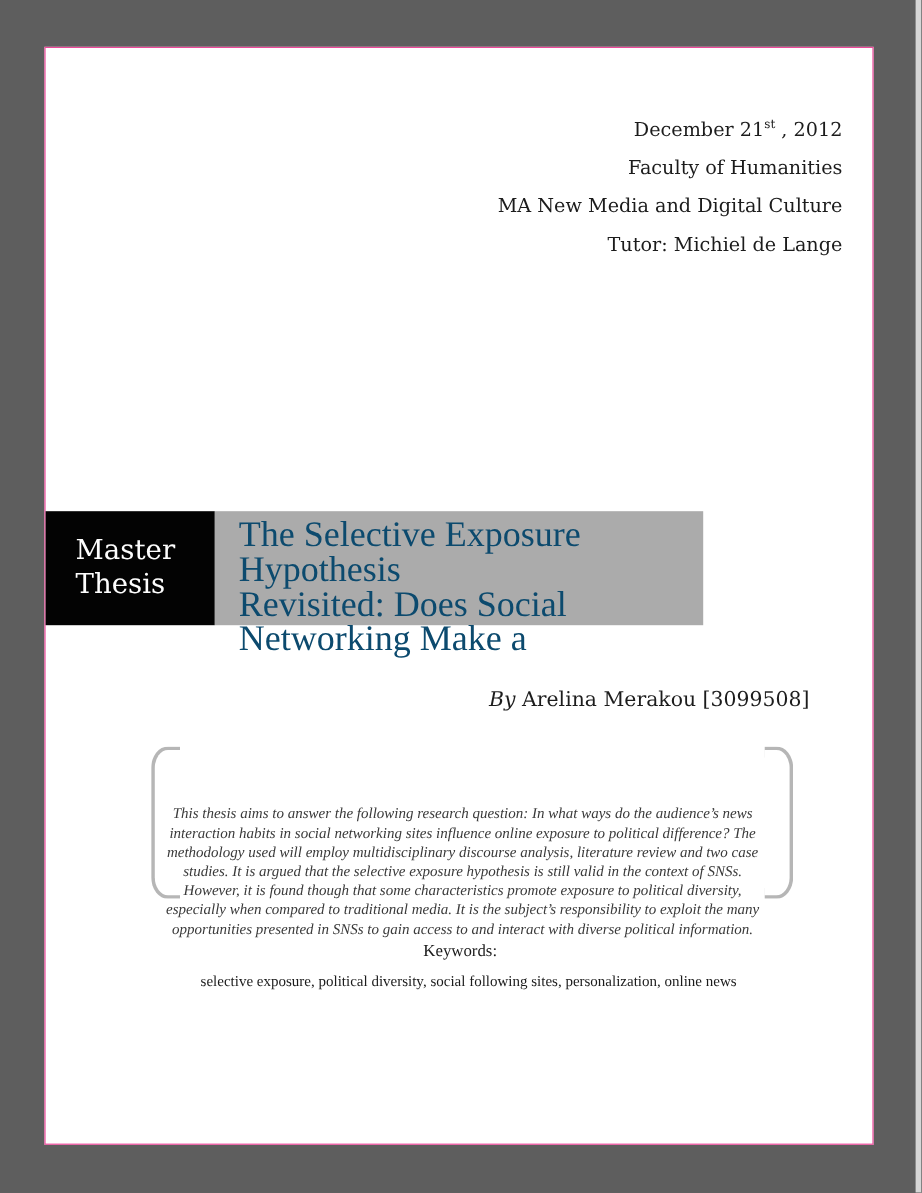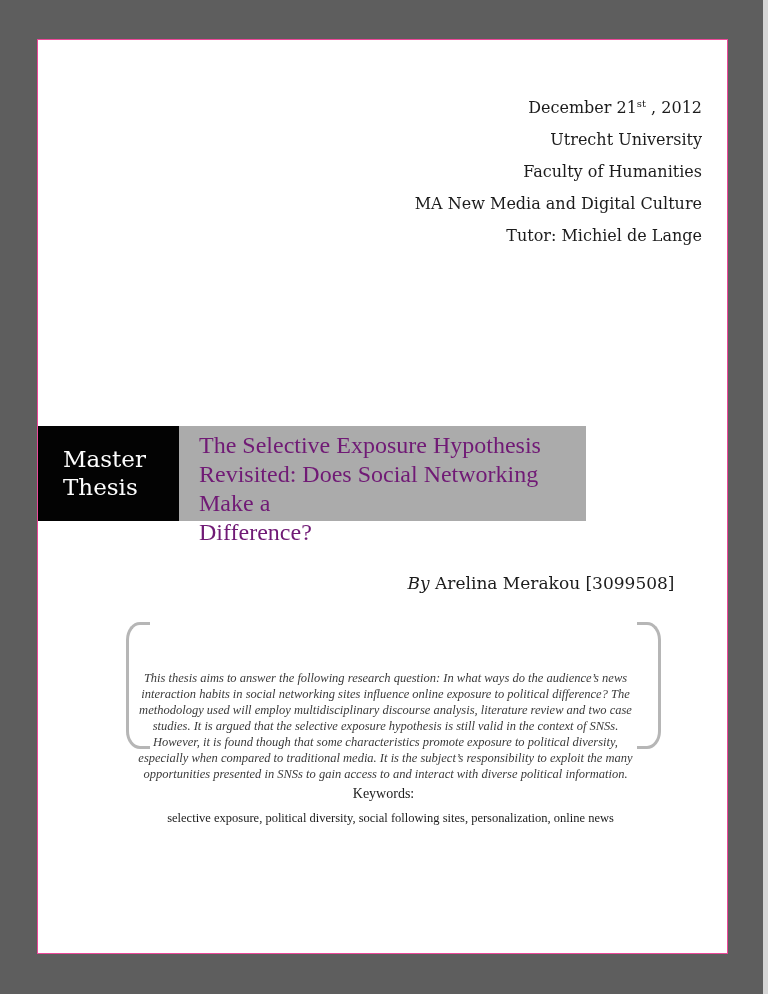--- a/index.html
+++ b/index.html
@@ -70,23 +70,23 @@
     color: #fdfdfd;
     font-size: 23px;
     line-height: 28px;
     padding: 19px 0 0 25px;
     box-sizing: border-box;
     flex: 0 0 141px;
   }
   .title-band {
     flex: 1;
     background: #ababab;
-    color: #701a75;
-    font-family: "Liberation Serif", serif;
-    font-size: 24px;
+    color: #0c4a6e;
+    font-family: "Liberation Serif", serif;
+    font-size: 30px;
     line-height: 29px;
     padding: 5px 8px 16px 20px;
     box-sizing: border-box;
   }
   
   .byline {
     position: absolute;
     top: 533px;
     left: 0;
     width: 691px;
@@ -166,35 +166,33 @@
 <body>
 
 <div id="screen">
 
   <div id="right-strip"></div>
 
   <div id="page">
 
     <div class="header-block">
       <div class="header-line"><span>December 21</span><sup>st</sup><span> , 2012</span></div>
-      <div class="header-line">Utrecht University</div>
       <div class="header-line">Faculty of Humanities</div>
       <div class="header-line">MA New Media and Digital Culture</div>
       <div class="header-line">Tutor: Michiel de Lange</div>
     </div>
 
     <div class="banner">
       <div class="master-box">
         <div>Master</div>
         <div>Thesis</div>
       </div>
       <div class="title-band">
         <div>The Selective Exposure Hypothesis</div>
         <div>Revisited: Does Social Networking Make a</div>
-        <div>Difference?</div>
       </div>
     </div>
 
     <div class="byline"><span class="by-prefix">By</span> <span>Arelina Merakou [3099508]</span></div>
 
     <div class="bracket bracket-left"></div>
     <div class="bracket bracket-right"></div>
 
     <div class="abstract">This thesis aims to answer the following research question: In what ways do the audience’s news interaction habits in social networking sites influence online exposure to political difference? The methodology used will employ multidisciplinary discourse analysis, literature review and two case studies. It is argued that the selective exposure hypothesis is still valid in the context of SNSs. However, it is found though that some characteristics promote exposure to political diversity, especially when compared to traditional media. It is the subject’s responsibility to exploit the many opportunities presented in SNSs to gain access to and interact with diverse political information.</div>
 

